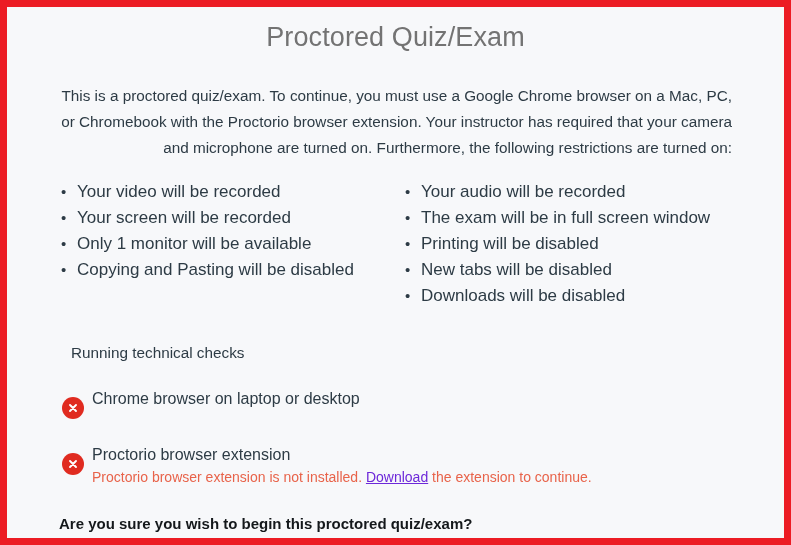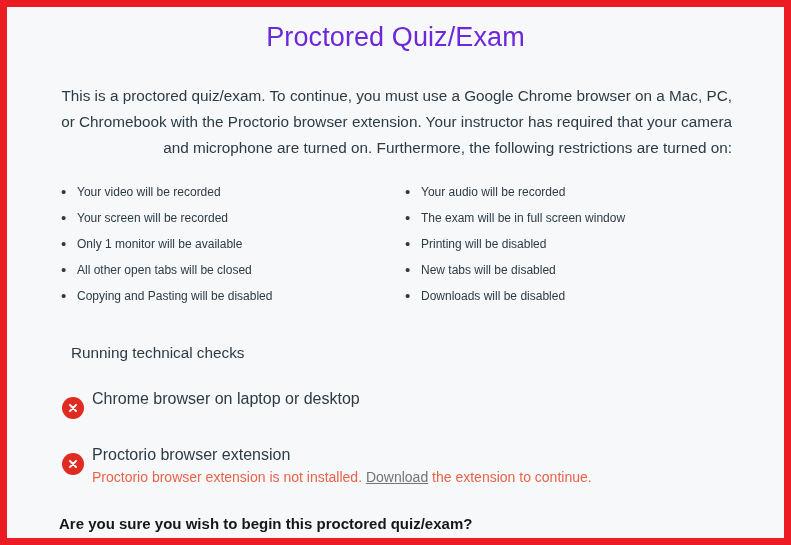--- a/index.html
+++ b/index.html
@@ -34,21 +34,21 @@
   }
 
   
   .page-title {
     margin: 0;
     padding-top: 13px;
     text-align: center;
     font-size: 27px;
     font-weight: 400;
     letter-spacing: 0.1px;
-    color: #6d28d9;
+    color: #737373;
     line-height: 1.3;
   }
 
   
   .intro-paragraph {
     margin: 0;
     padding: 28px 52px 0 50px;
     font-size: 15.3px;
     line-height: 26px;
     color: #2d3b45;
@@ -67,21 +67,21 @@
   .restriction-col.right { width: 400px; padding-left: 44px; }
 
   .restriction-list {
     list-style: none;
     margin: 0;
     padding: 0;
   }
   .restriction-list li {
     position: relative;
     padding-left: 20px;
-    font-size: 12px;
+    font-size: 17px;
     line-height: 26px;
     color: #2d3b45;
     margin-bottom: 0;
     height: 26px;
   }
   .restriction-list li::before {
     content: "\2022";
     position: absolute;
     left: 4px;
     top: -0.5px;
@@ -135,21 +135,21 @@
     padding-bottom: 1px;
   }
 
   .check-message {
     font-size: 14px;
     line-height: 21px;
     color: #e8634a;
     margin: 0;
   }
   .check-message .download-link {
-    color: #737373;
+    color: #6d28d9;
     text-decoration: underline;
     cursor: pointer;
   }
 
   
   .confirm-question {
     margin: 0;
     padding: 13px 0 0 52px;
     font-size: 15px;
     font-weight: bold;
@@ -202,21 +202,20 @@
 
     <p class="intro-paragraph">This is a proctored quiz/exam. To continue, you must use a Google Chrome browser on a Mac, PC, or Chromebook with the Proctorio browser extension. Your instructor has required that your camera and microphone are turned on. Furthermore, the following restrictions are turned on:</p>
 
     <div class="restrictions">
 
       <div class="restriction-col left">
         <ul class="restriction-list">
           <li>Your video will be recorded</li>
           <li>Your screen will be recorded</li>
           <li>Only 1 monitor will be available</li>
-          <li>All other open tabs will be closed</li>
           <li>Copying and Pasting will be disabled</li>
         </ul>
       </div>
 
       <div class="restriction-col right">
         <ul class="restriction-list">
           <li>Your audio will be recorded</li>
           <li>The exam will be in full screen window</li>
           <li>Printing will be disabled</li>
           <li>New tabs will be disabled</li>

